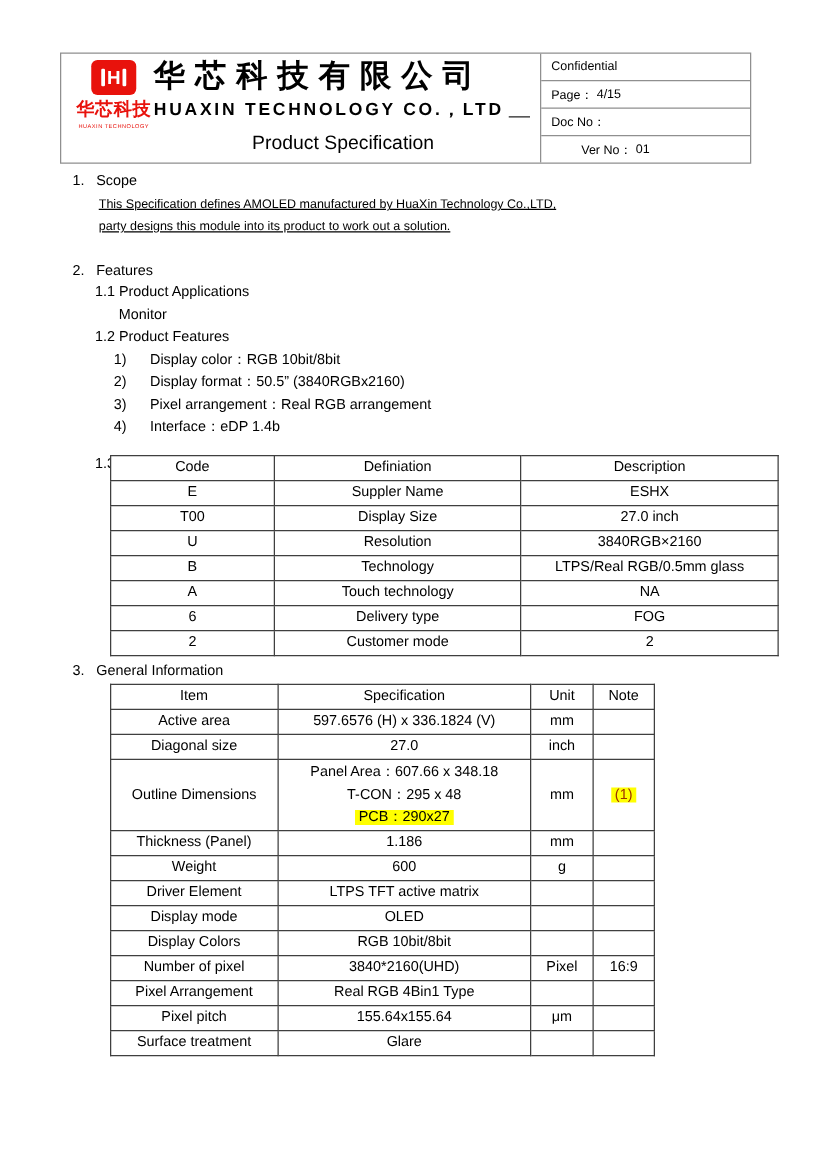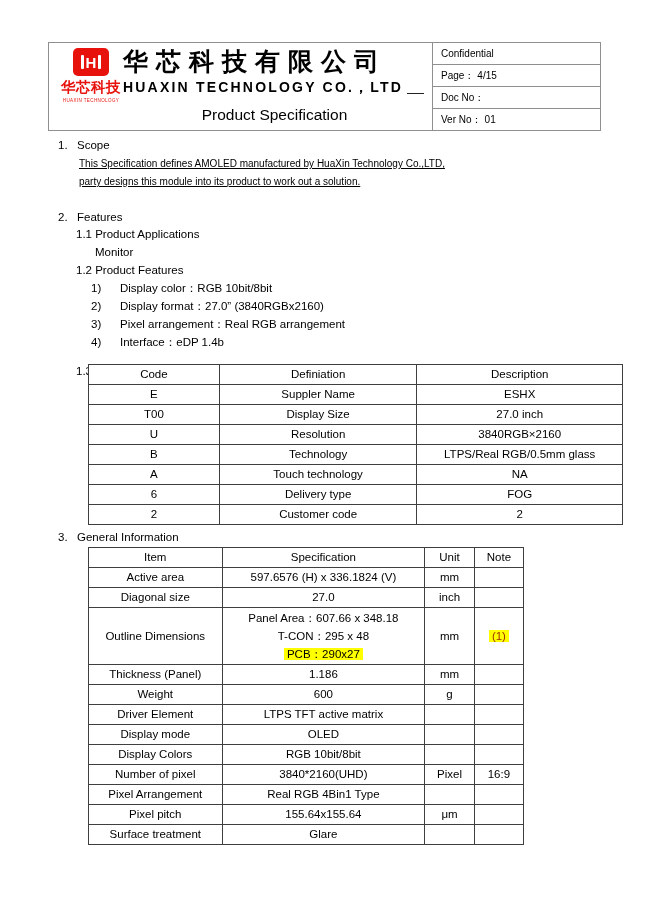--- a/index.html
+++ b/index.html
@@ -34,21 +34,21 @@
   .company-en-row { display:flex; align-items:flex-end; height:19px; }
   .company-en { font-size:14px; font-weight:bold; letter-spacing:2.2px;
                 white-space:nowrap; line-height:17px; }
   .underline-fill { flex:1; border-bottom:1.5px solid #222; margin:0 2px 2px 4px; }
   .doc-title { margin-top:9px; text-align:center; font-size:15.5px; line-height:19px; }
 
   .header-right { width:168px; border-left:1px solid var(--border-light,#8f8f8f);
                   display:flex; flex-direction:column; font-size:10px; }
   .meta-row { flex:1; border-bottom:1px solid var(--border-light,#8f8f8f);
               display:flex; align-items:center; padding-left:8px; gap:3px; }
-  .meta-row:last-child { border-bottom:none; }
+  .meta-row:last-child { border-bottom:none;margin-left:24px; }
 
   
   .sec-heading { position:absolute; left:58px; display:flex; font-size:11.5px; line-height:14px; }
   .sec-num { width:19px; }
   .scope-para { position:absolute; left:79px; top:155px; font-size:10px;
                 line-height:18px; white-space:nowrap;text-decoration:underline; }
   .sub-line { position:absolute; left:76px; font-size:11.5px; line-height:14px; white-space:nowrap; }
   .plain-line { position:absolute; left:95px; font-size:11.5px; line-height:14px; }
   .feature-item { position:absolute; left:91px; font-size:11.5px; line-height:14px;
                   display:flex; white-space:nowrap; }
@@ -126,21 +126,21 @@
 <div class="sub-line" style="top:227px;text-align:right;">1.1 Product Applications</div>
 <div class="plain-line" style="top:245px;">Monitor</div>
 <div class="sub-line" style="top:263px;">1.2 Product Features</div>
 
 <div class="feature-item" style="top:281px;">
   <span class="item-num">1)</span>
   <span>Display color：RGB 10bit/8bit</span>
 </div>
 <div class="feature-item" style="top:299px;">
   <span class="item-num">2)</span>
-  <span>Display format：27.0” (3840RGBx2160)</span>
+  <span>Display format：50.5” (3840RGBx2160)</span>
 </div>
 <div class="feature-item" style="top:317px;">
   <span class="item-num">3)</span>
   <span>Pixel arrangement：Real RGB arrangement</span>
 </div>
 <div class="feature-item" style="top:335px;">
   <span class="item-num">4)</span>
   <span>Interface：eDP 1.4b</span>
 </div>
 <div class="sub-line" style="top:364px;">1.3 Model Name:</div>
@@ -182,21 +182,21 @@
     <td>Touch technology</td>
     <td>NA</td>
   </tr>
   <tr>
     <td>6</td>
     <td>Delivery type</td>
     <td>FOG</td>
   </tr>
   <tr>
     <td>2</td>
-    <td>Customer code</td>
+    <td>Customer mode</td>
     <td>2</td>
   </tr>
 </tbody>
   </table>
 
 <div class="sec-heading" style="top:530px;">
   <span class="sec-num">3.</span>
   <span>General Information</span>
 </div>
 

